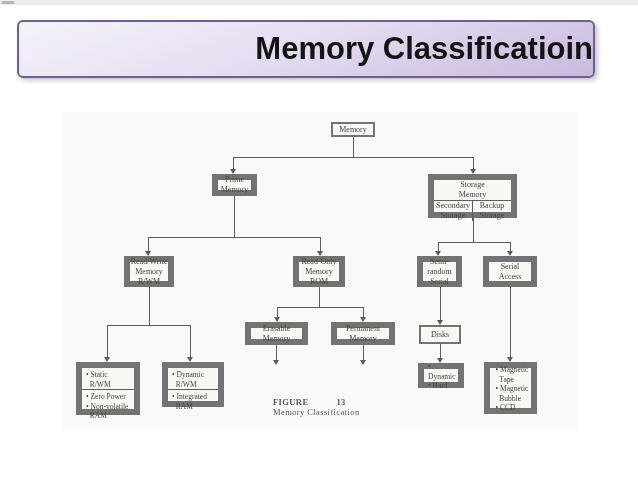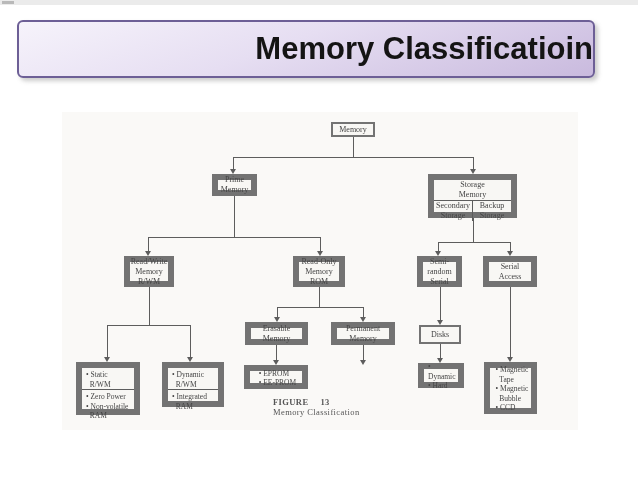--- a/index.html
+++ b/index.html
@@ -49,21 +49,21 @@
   .hline,.vline{position:absolute;background:#5d5d5d;}
   .hline{height:1px;}
   .vline{width:1px;}
   .arr{position:absolute;width:0;height:0;
        border-left:3px solid transparent;border-right:3px solid transparent;
        border-top:5px solid #5d5d5d;}
 
   .caption{position:absolute;left:273px;top:289px;font-size:8.5px;line-height:10px;
            color:#555;text-align:left;letter-spacing:.4px;}
   .caption .fig-line{font-weight:bold;}
-  .caption .fig-num{margin-left:12px;text-align:center;}
+  .caption .fig-num{margin-left:28px;text-align:center;}
 </style>
 </head>
 <body>
 
 <div class="top-edge"></div>
 <div class="corner-mark"></div>
 
 <div class="title-bar">
   <span class="title-text">Memory Classificatioin</span>
 </div>
@@ -184,24 +184,20 @@
 &nbsp;&nbsp;RAM</div>
   </div>
 
   <div class="node compound bullets" style="left:162px;top:254px;width:62px;height:45px">
     <div class="cell" style="height:23px">• Dynamic
 &nbsp;&nbsp;R/WM</div>
     <div class="cell below" style="flex:1">• Integrated
 &nbsp;&nbsp;RAM</div>
   </div>
 
-  <div class="node bullets" style="left:244px;top:257px;width:64px;height:24px">
-    <span class="lbl">• EPROM
-• EE-PROM</span>
-  </div>
 
 
   <div class="node bullets" style="left:418px;top:255px;width:46px;height:25px">
     <span class="lbl">• Dynamic
 • Hard</span>
   </div>
 
   <div class="node bullets" style="left:484px;top:254px;width:53px;height:52px">
     <span class="lbl">• Magnetic
 &nbsp;&nbsp;Tape

